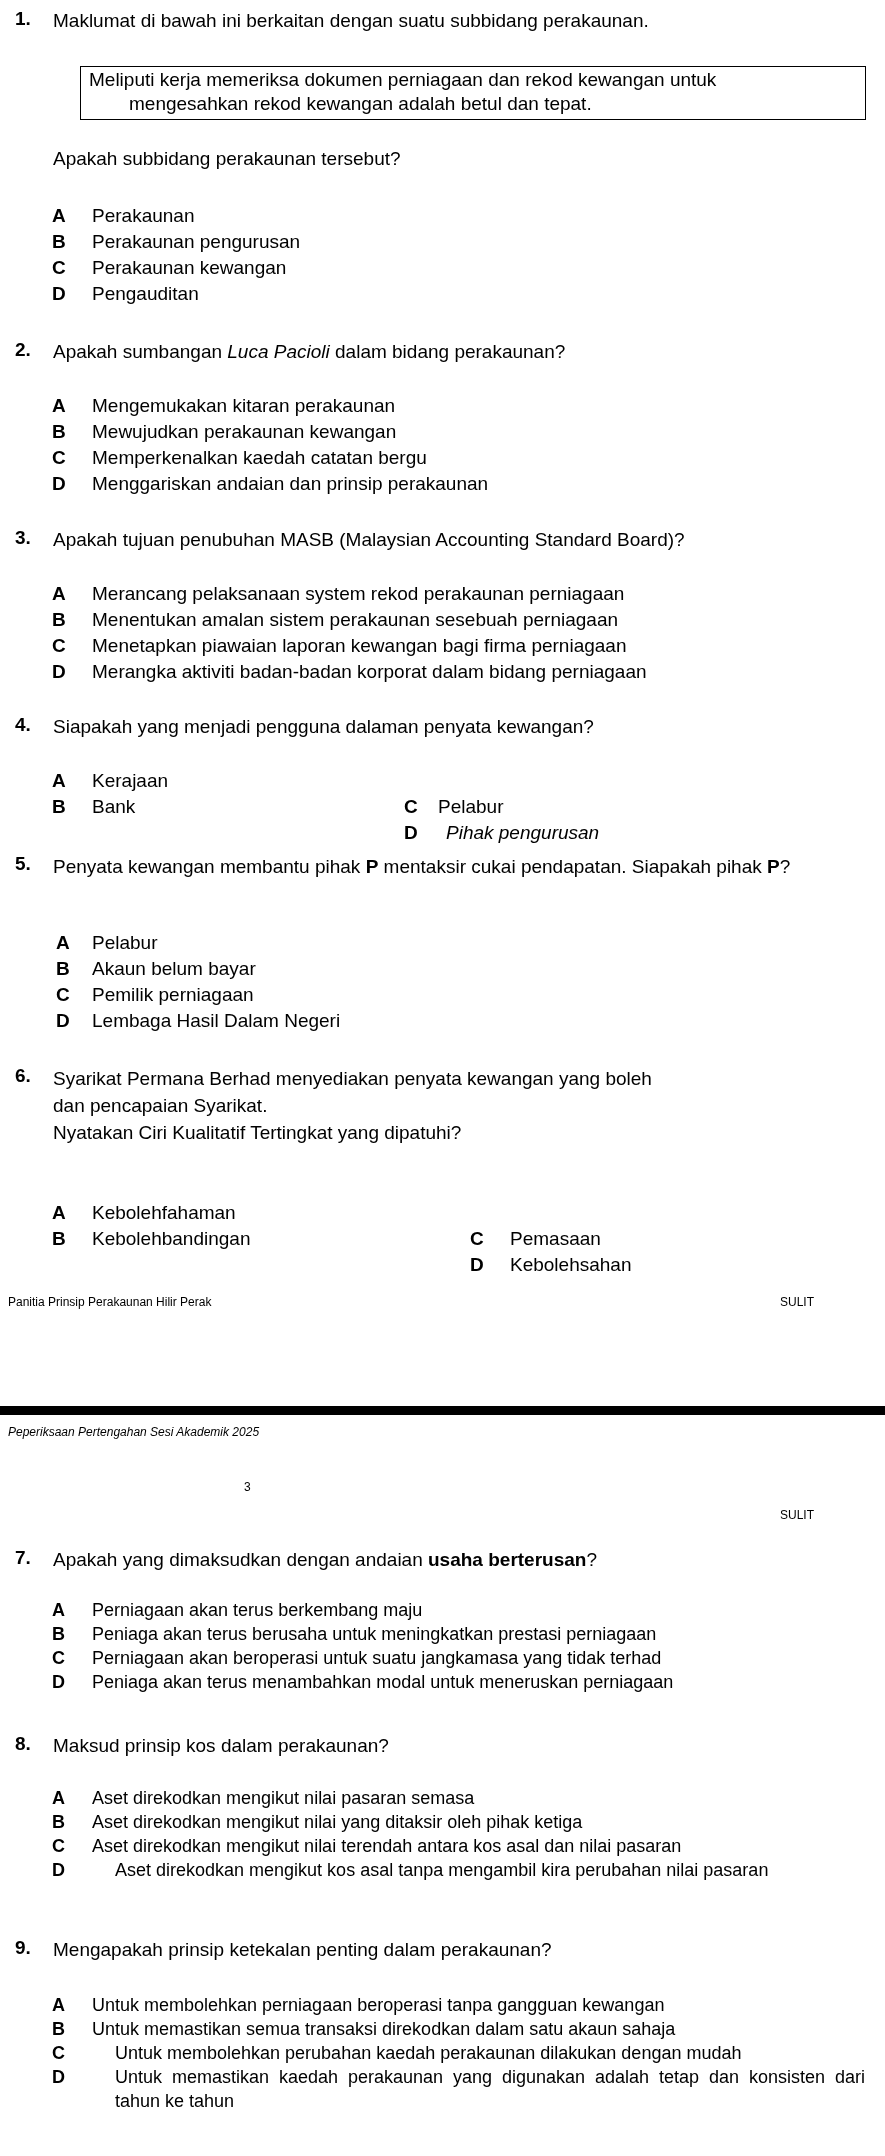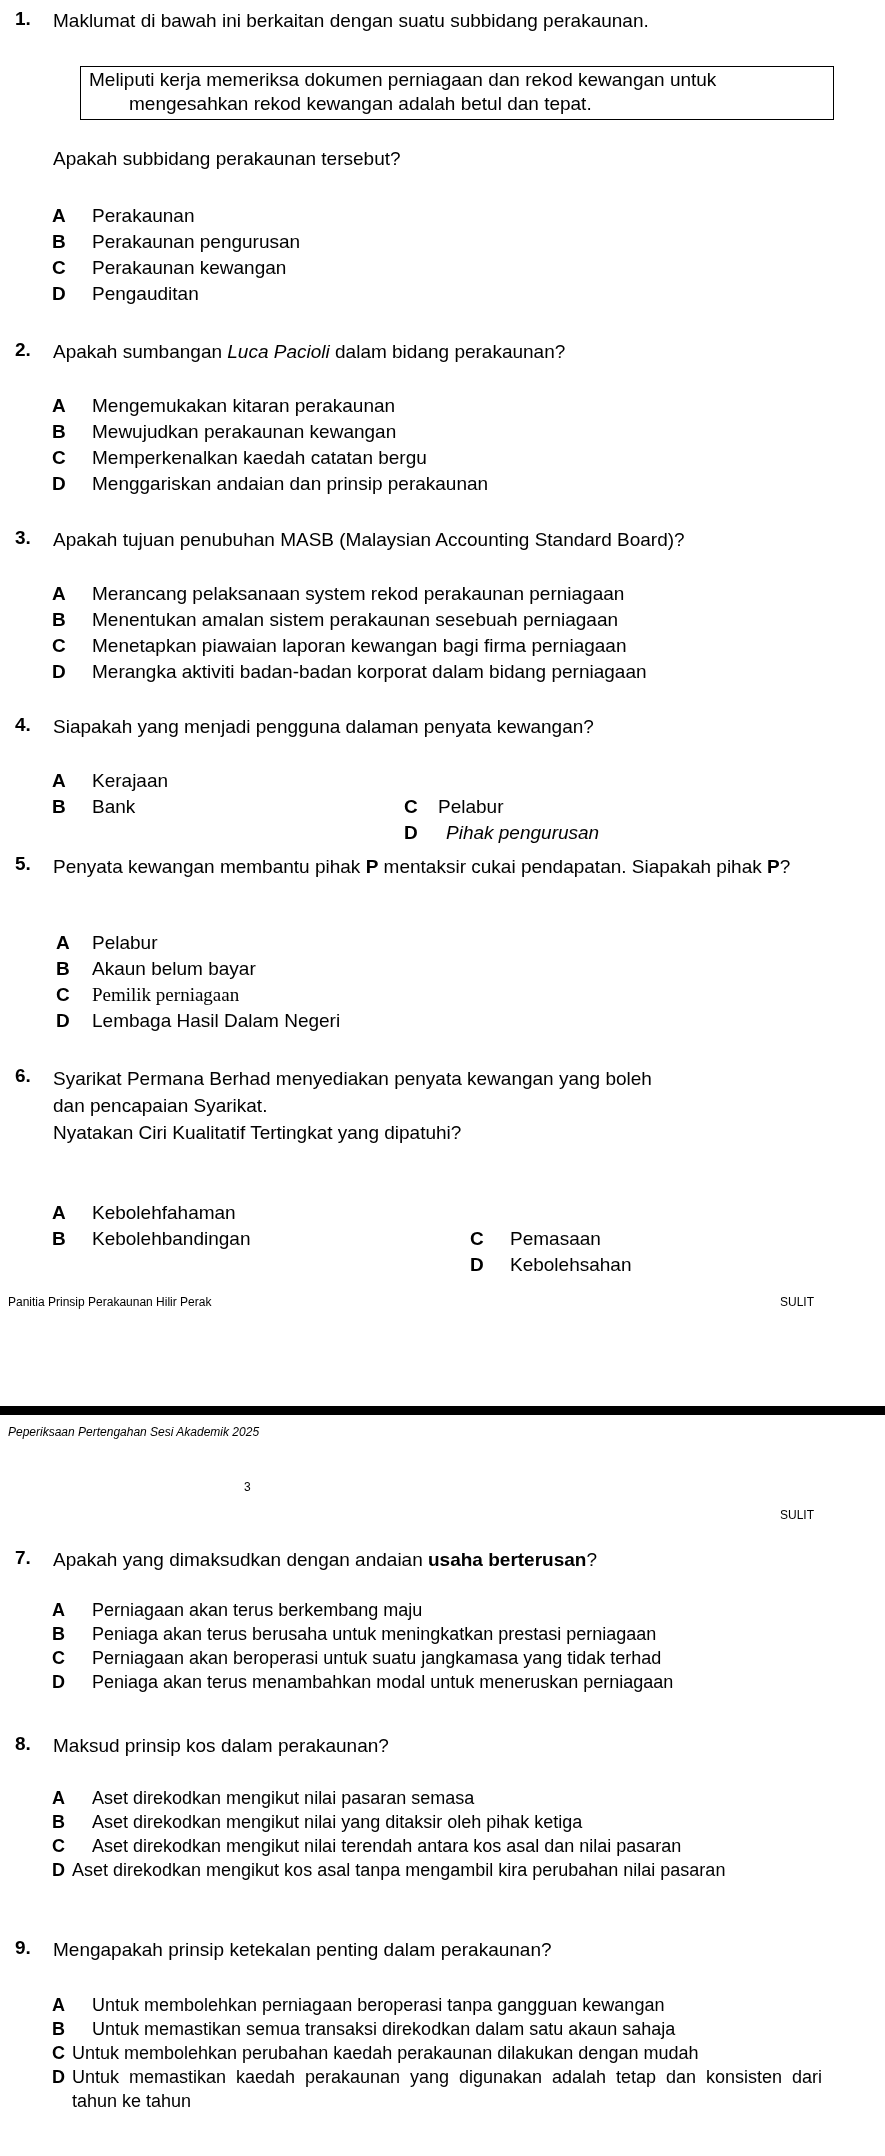--- a/index.html
+++ b/index.html
@@ -8,22 +8,22 @@
   .abs { position:absolute; }
   .q { left:15px; width:830px; }
   .qnum { position:absolute; left:0; top:0; font-weight:bold; }
   .qtext { margin-left:38px; line-height:26px; }
   .qtext b { font-weight:bold; }
   .opts { left:52px; }
   .opt { position:relative; height:26px; line-height:26px; white-space:nowrap; }
   .opt .ol { position:absolute; left:0; top:0; font-weight:bold; width:26px; }
   .opt .ot { position:absolute; left:40px; top:0; }
   .wrap-opt { height:auto; white-space:normal; }
-  .wrap-opt .ot { position:relative; display:block; margin-left:20px; left:0; text-align:justify; width:750px; line-height:24px; }
-  .box { left:80px; top:66px; width:752px; height:52px; border:1.5px solid #000; }
+  .wrap-opt .ot { position:relative; display:block; margin-left:63px; left:0; text-align:justify; width:750px; line-height:24px; }
+  .box { left:80px; top:66px; width:752px; height:52px; border:1.5px solid #000;padding-left:32px; }
   .box .l1 { position:absolute; left:8px; top:2px; }
   .box .l2 { position:absolute; left:48px; top:26px; }
   .footer { font-size:12px; }
   .rule { left:0; top:1406px; width:885px; height:9px; background:#000; }
   .twocol { position:relative; height:26px; }
 </style>
 </head>
 <body>
 
 <div class="abs q" style="top:8px;">
@@ -135,21 +135,21 @@
   <div class="opt">
       <span class="ol">A</span>
       <span class="ot" style="left:36px;">Pelabur</span>
     </div>
   <div class="opt">
       <span class="ol">B</span>
       <span class="ot" style="left:36px;">Akaun belum bayar</span>
     </div>
   <div class="opt">
       <span class="ol">C</span>
-      <span class="ot" style="left:36px;font-family:Liberation Serif, serif;">Pemilik perniagaan</span>
+      <span class="ot" style="left:36px;">Pemilik perniagaan</span>
     </div>
   <div class="opt">
       <span class="ol">D</span>
       <span class="ot" style="left:36px;">Lembaga Hasil Dalam Negeri</span>
     </div>
 </div>
 
 <div class="abs q" style="top:1065px;">
   <span class="qnum">6.</span>
   <div class="qtext" style="line-height:27px;">

